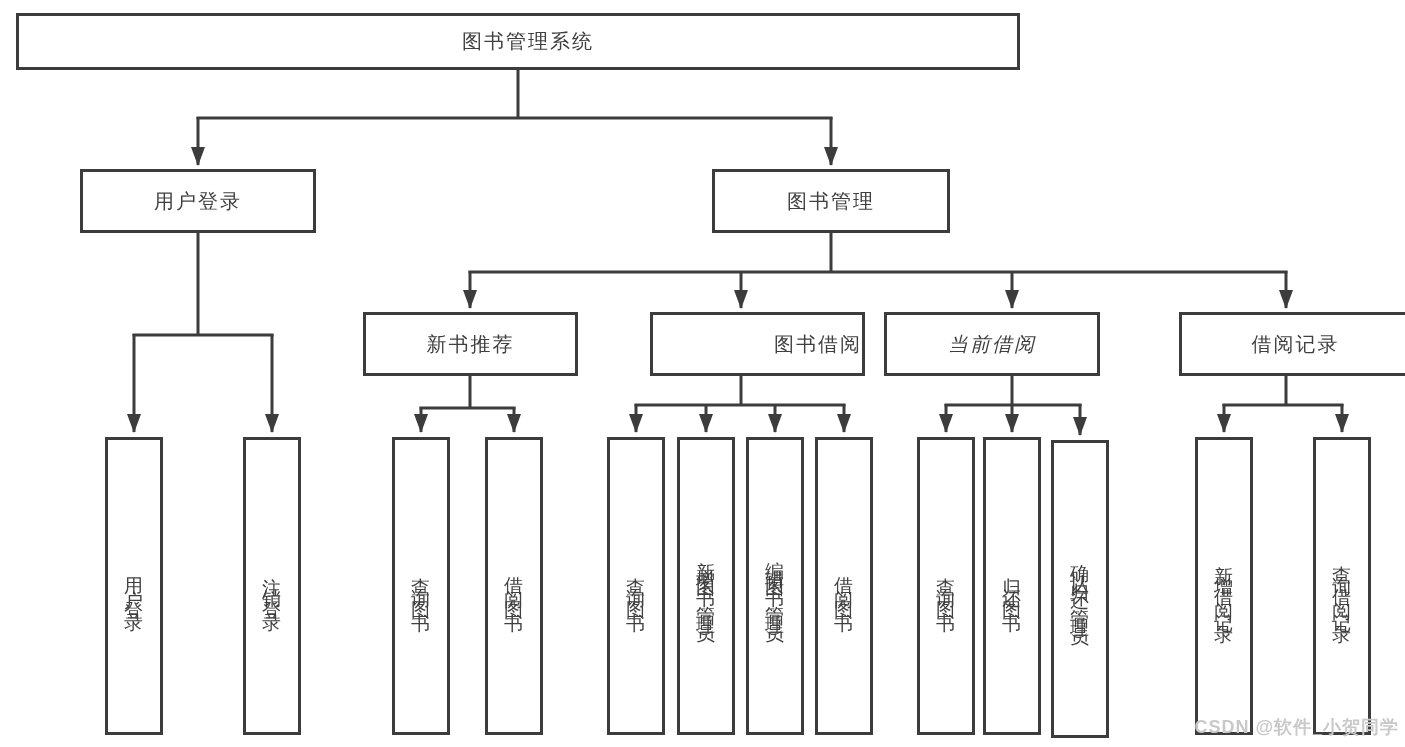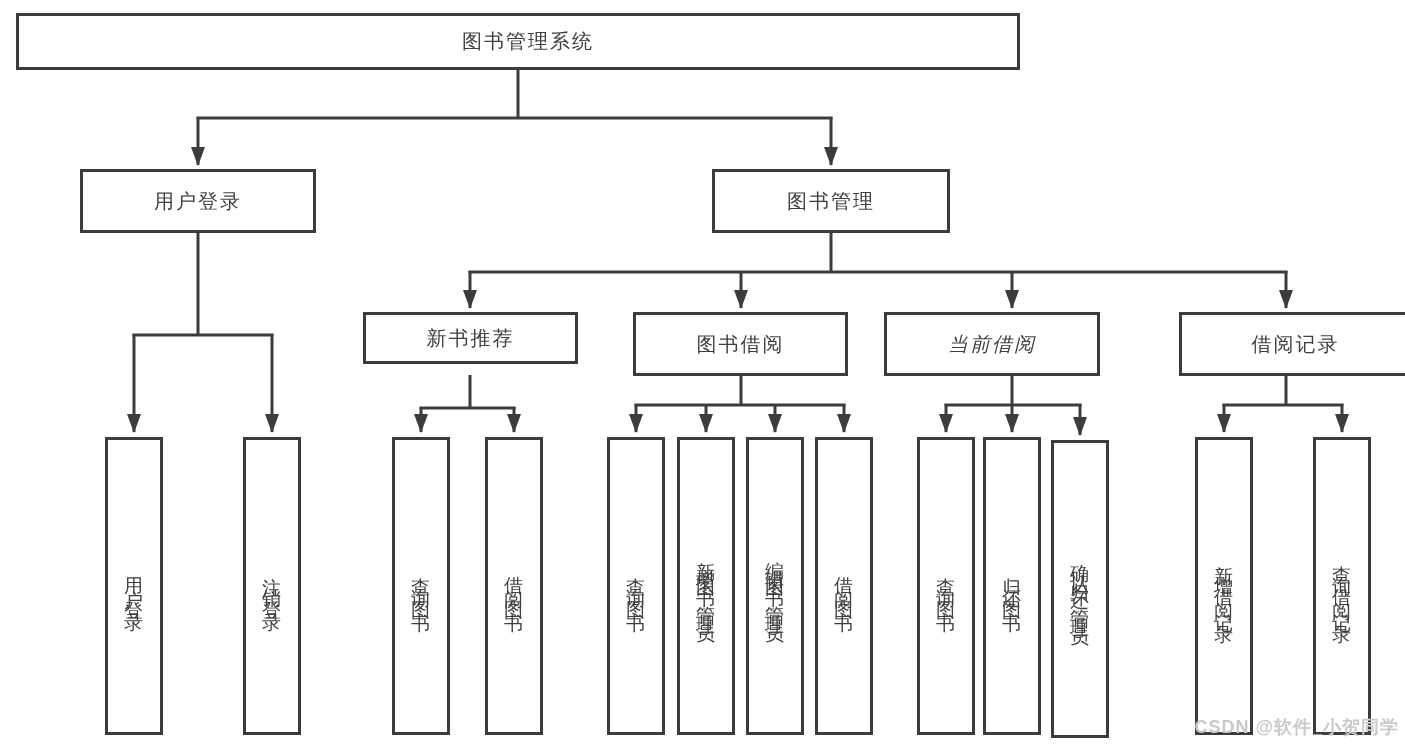--- a/index.html
+++ b/index.html
@@ -106,24 +106,24 @@
     <span class="hlabel">图书管理系统</span>
   </div>
 
   <div class="box" style="left:80px;top:169px;width:236px;height:64px;">
     <span class="hlabel">用户登录</span>
   </div>
   <div class="box" style="left:712px;top:169px;width:238px;height:64px;">
     <span class="hlabel">图书管理</span>
   </div>
 
-  <div class="box" style="left:363px;top:312px;width:215px;height:52px;">
+  <div class="box" style="left:363px;top:312px;width:215px;height:64px;">
     <span class="hlabel">新书推荐</span>
   </div>
-  <div class="box" style="left:633px;top:312px;width:215px;height:64px;">
+  <div class="box" style="left:650px;top:312px;width:215px;height:64px;justify-content:flex-end;">
     <span class="hlabel">图书借阅</span>
   </div>
   <div class="box" style="left:884px;top:312px;width:216px;height:64px;font-style:italic;">
     <span class="hlabel">当前借阅</span>
   </div>
   <div class="box" style="left:1179px;top:312px;width:233px;height:64px;">
     <span class="hlabel">借阅记录</span>
   </div>
 
   <div class="box leaf" style="left:105px;top:437px;">

